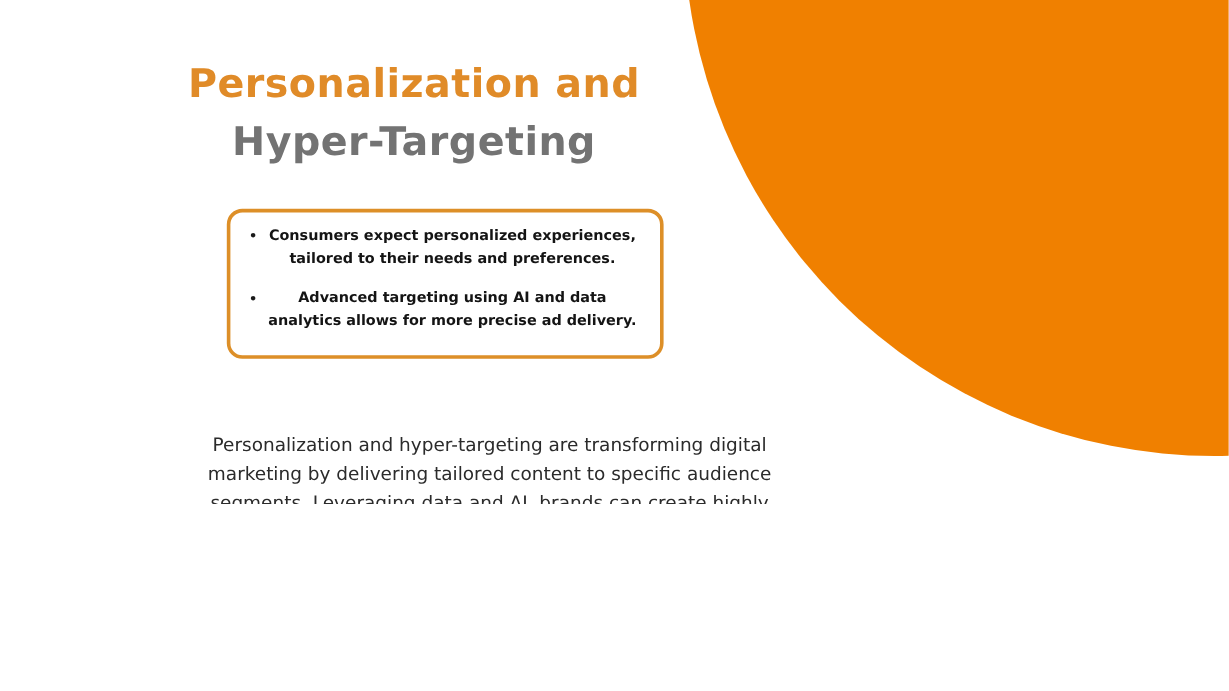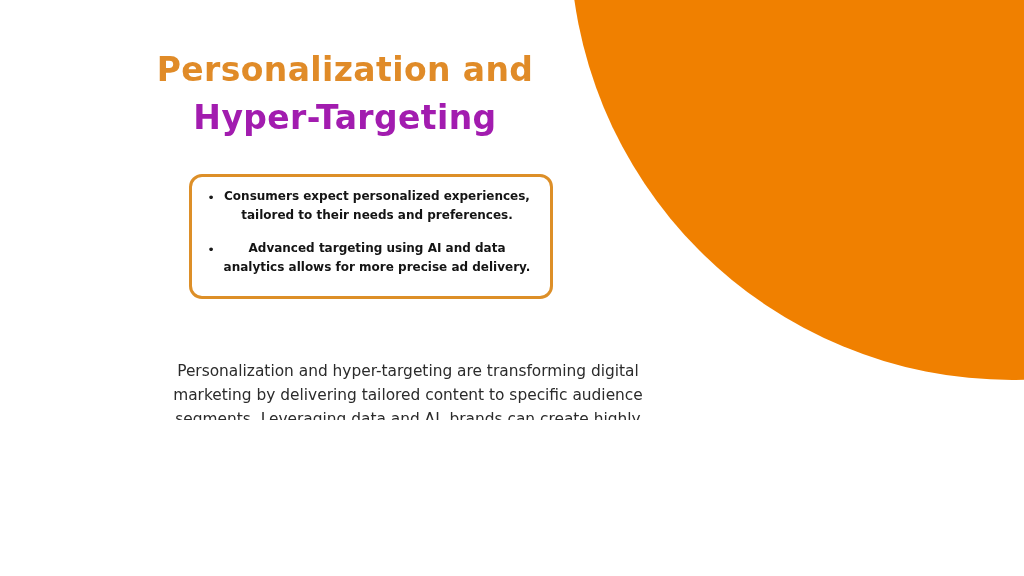--- a/index.html
+++ b/index.html
@@ -118,21 +118,21 @@
 
 <div id="slide" style="background: rgb(255, 255, 255);">
 
   <svg id="deco-layer" viewBox="0 0 1024 576" width="1024" height="576">
     <circle id="deco-circle" cx="1012" cy="-62" r="442" fill="#f08000"></circle>
     <path id="deco-ring" fill="#ed7122" fill-rule="evenodd" d="M -8,704 m -226,0 a 226,226 0 1,0 452,0 a 226,226 0 1,0 -452,0 M -8,704 m -146,0 a 146,146 0 1,1 292,0 a 146,146 0 1,1 -292,0"></path>
   </svg>
 
   <div id="title-block">
     <span class="title-line" style="color: rgb(224, 139, 40);">Personalization and</span>
-    <span class="title-line" style="color: #a21caf;">Hyper-Targeting</span>
+    <span class="title-line" style="color: #737373;">Hyper-Targeting</span>
   </div>
 
   <div id="bullet-card" style="border-color: rgb(221, 143, 40);">
     <div class="bullet-row">
       <span class="bullet-dot">•</span>
       <span class="bullet-text" style="color: rgb(20, 20, 20);">Consumers expect personalized experiences, tailored to their needs and preferences.</span>
     </div>
     <div class="bullet-row">
       <span class="bullet-dot">•</span>
       <span class="bullet-text" style="color: rgb(20, 20, 20);">Advanced targeting using AI and data analytics allows for more precise ad delivery.</span>

